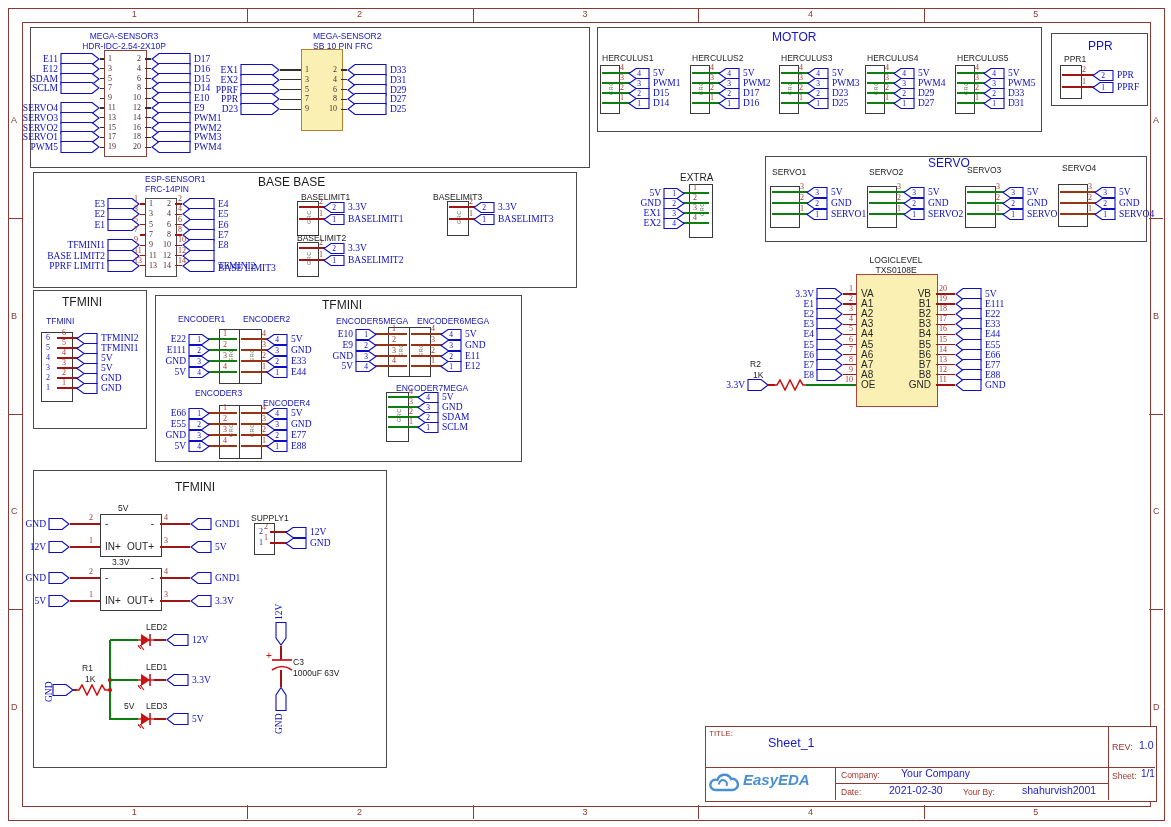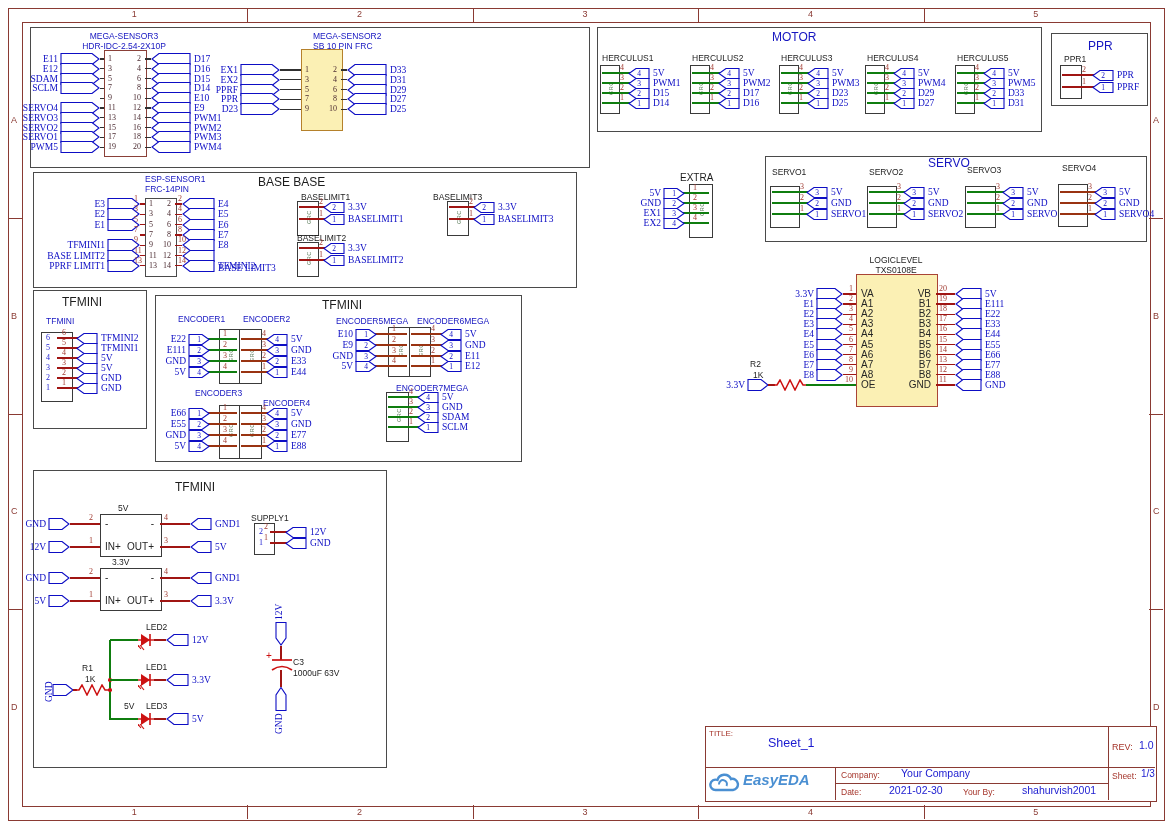--- a/index.html
+++ b/index.html
@@ -1278,18 +1278,18 @@
   <span class="sp tbred" style="left:1112px;top:742px;font-size:9px">REV:</span>
   <span class="sp tbblue" style="left:1139px;top:740px;font-size:10.5px">1.0</span>
   <svg class="sp" style="left:709px;top:771px" width="33" height="25" viewBox="0 0 33 25">
     <path d="M7,19 a5.2,5.2 0 1 1 1.5,-10 a7.2,7.2 0 0 1 13.5,-1 a5.6,5.6 0 1 1 2,11 z" fill="none" stroke="#4a8fd2" stroke-width="2.4"></path>
     <path d="M10,13.5 a4,4 0 1 1 7.5,1.5" fill="none" stroke="#4a8fd2" stroke-width="2"></path>
   </svg>
   <span class="sp" style="left:743px;top:775px;font-size:15px;font-weight:bold;font-style:italic;color:#4a8fd2">EasyEDA</span>
   <span class="sp tbred" style="left:841px;top:770px;font-size:8.5px">Company:</span>
   <span class="sp tbblue" style="left:901px;top:768px;font-size:10.5px">Your Company</span>
   <span class="sp tbred" style="left:1112px;top:771px;font-size:8.5px">Sheet:</span>
-  <span class="sp tbblue" style="left:1141px;top:769px;font-size:10px">1/3</span>
+  <span class="sp tbblue" style="left:1141px;top:769px;font-size:10px">1/1</span>
   <span class="sp tbred" style="left:841px;top:787px;font-size:8.5px">Date:</span>
   <span class="sp tbblue" style="left:889px;top:785px;font-size:10.5px">2021-02-30</span>
   <span class="sp tbred" style="left:963px;top:787px;font-size:8.5px">Your By:</span>
   <span class="sp tbblue" style="left:1022px;top:785px;font-size:10.5px">shahurvish2001</span>
 </div>
 
 </body></html>

